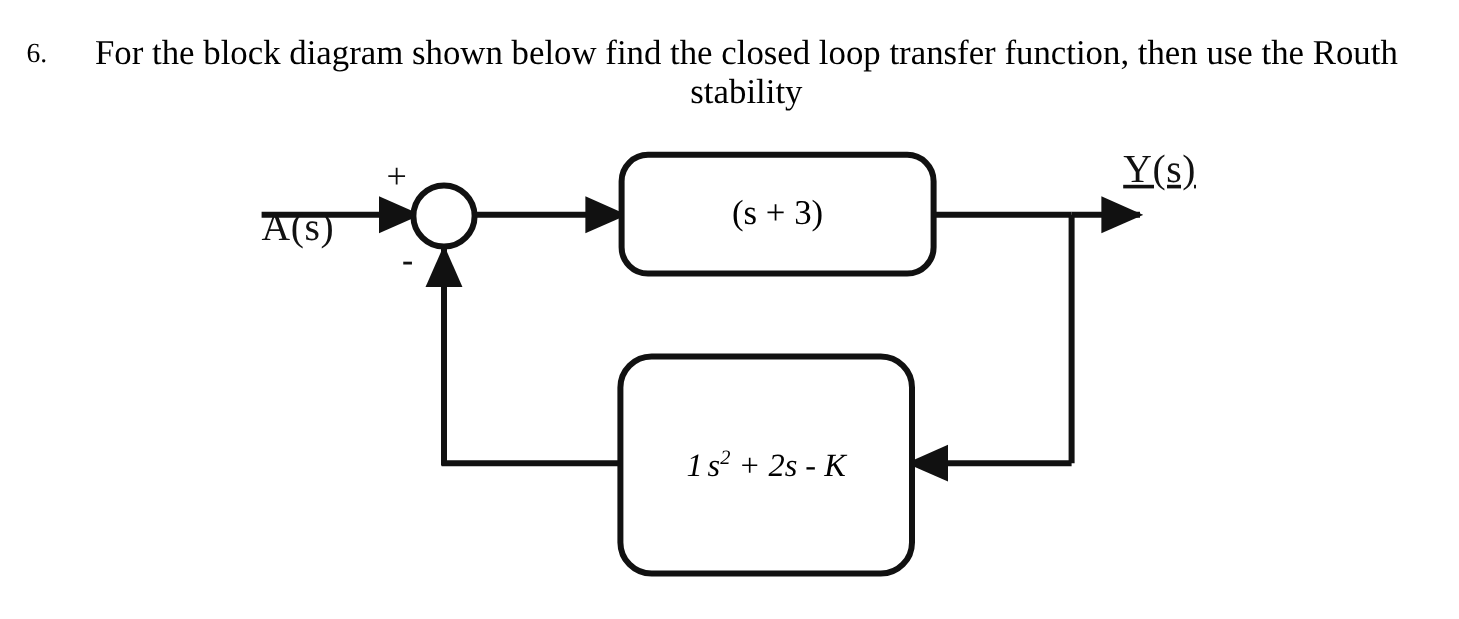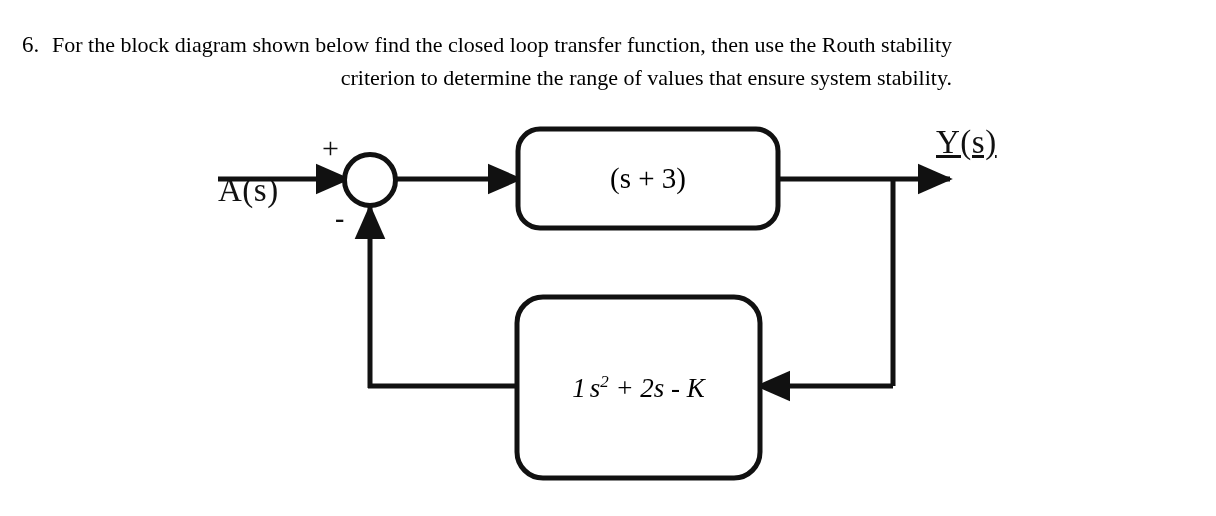--- a/index.html
+++ b/index.html
@@ -1,21 +1,21 @@
 <!DOCTYPE html>
 <html><head>
 <meta charset="utf-8">
 <style>
   html,body{margin:0;padding:0;background:#ffffff;}
   body{width:1216px;height:516px;position:relative;overflow:hidden;
        font-family:"Liberation Serif","DejaVu Serif",serif;color:#000;}
   .question{position:absolute;left:22px;top:28px;width:1170px;}
   .q-row{display:flex;align-items:flex-start;}
   .q-num{width:30px;flex:0 0 30px;font-size:23px;line-height:33px;}
-  .q-text{font-size:22px;line-height:33px;text-align:right;}
+  .q-text{font-size:29px;line-height:33px;text-align:center;}
   #diagram{position:absolute;left:0;top:0;width:1216px;height:516px;}
   .lbl{position:absolute;font-family:"Liberation Serif","DejaVu Serif",serif;color:#111;}
   #lbl-a{left:218px;top:126px;font-size:33px;letter-spacing:.5px;margin-top:46px;}
   #lbl-y{left:936px;top:124px;font-size:33px;letter-spacing:.5px;text-decoration:underline;}
   #lbl-plus{left:322px;top:131px;font-size:30px;}
   #lbl-minus{left:335px;top:202px;font-size:28px;font-weight:700;}
   .blk-txt{position:absolute;display:flex;align-items:center;justify-content:center;}
   #fwd-txt{left:518px;top:129px;width:260px;height:99px;font-size:29px;}
   #fb-txt{left:517px;top:297px;width:243px;height:181px;}
   .frac{display:inline-block;text-align:center;line-height:1.05;font-style:italic;}
@@ -26,21 +26,20 @@
 </style>
 </head>
 <body>
 
 <div class="question">
   <div class="q-row">
     <div class="q-num">6.</div>
     <div class="q-text">
       <span>For the block diagram shown below find the closed loop transfer function, then use the Routh stability</span>
       <br>
-      <span>criterion to determine the range of values that ensure system stability.</span>
     </div>
   </div>
 </div>
 
 <svg id="diagram" viewBox="0 0 1216 516" xmlns="http://www.w3.org/2000/svg">
   <defs>
     <marker id="arr" viewBox="0 0 10 10" refX="9.2" refY="5" markerWidth="7" markerHeight="7" orient="auto-start-reverse">
       <path d="M 0 0.6 L 10 5 L 0 9.4 z" fill="#111"></path>
     </marker>
   </defs>

